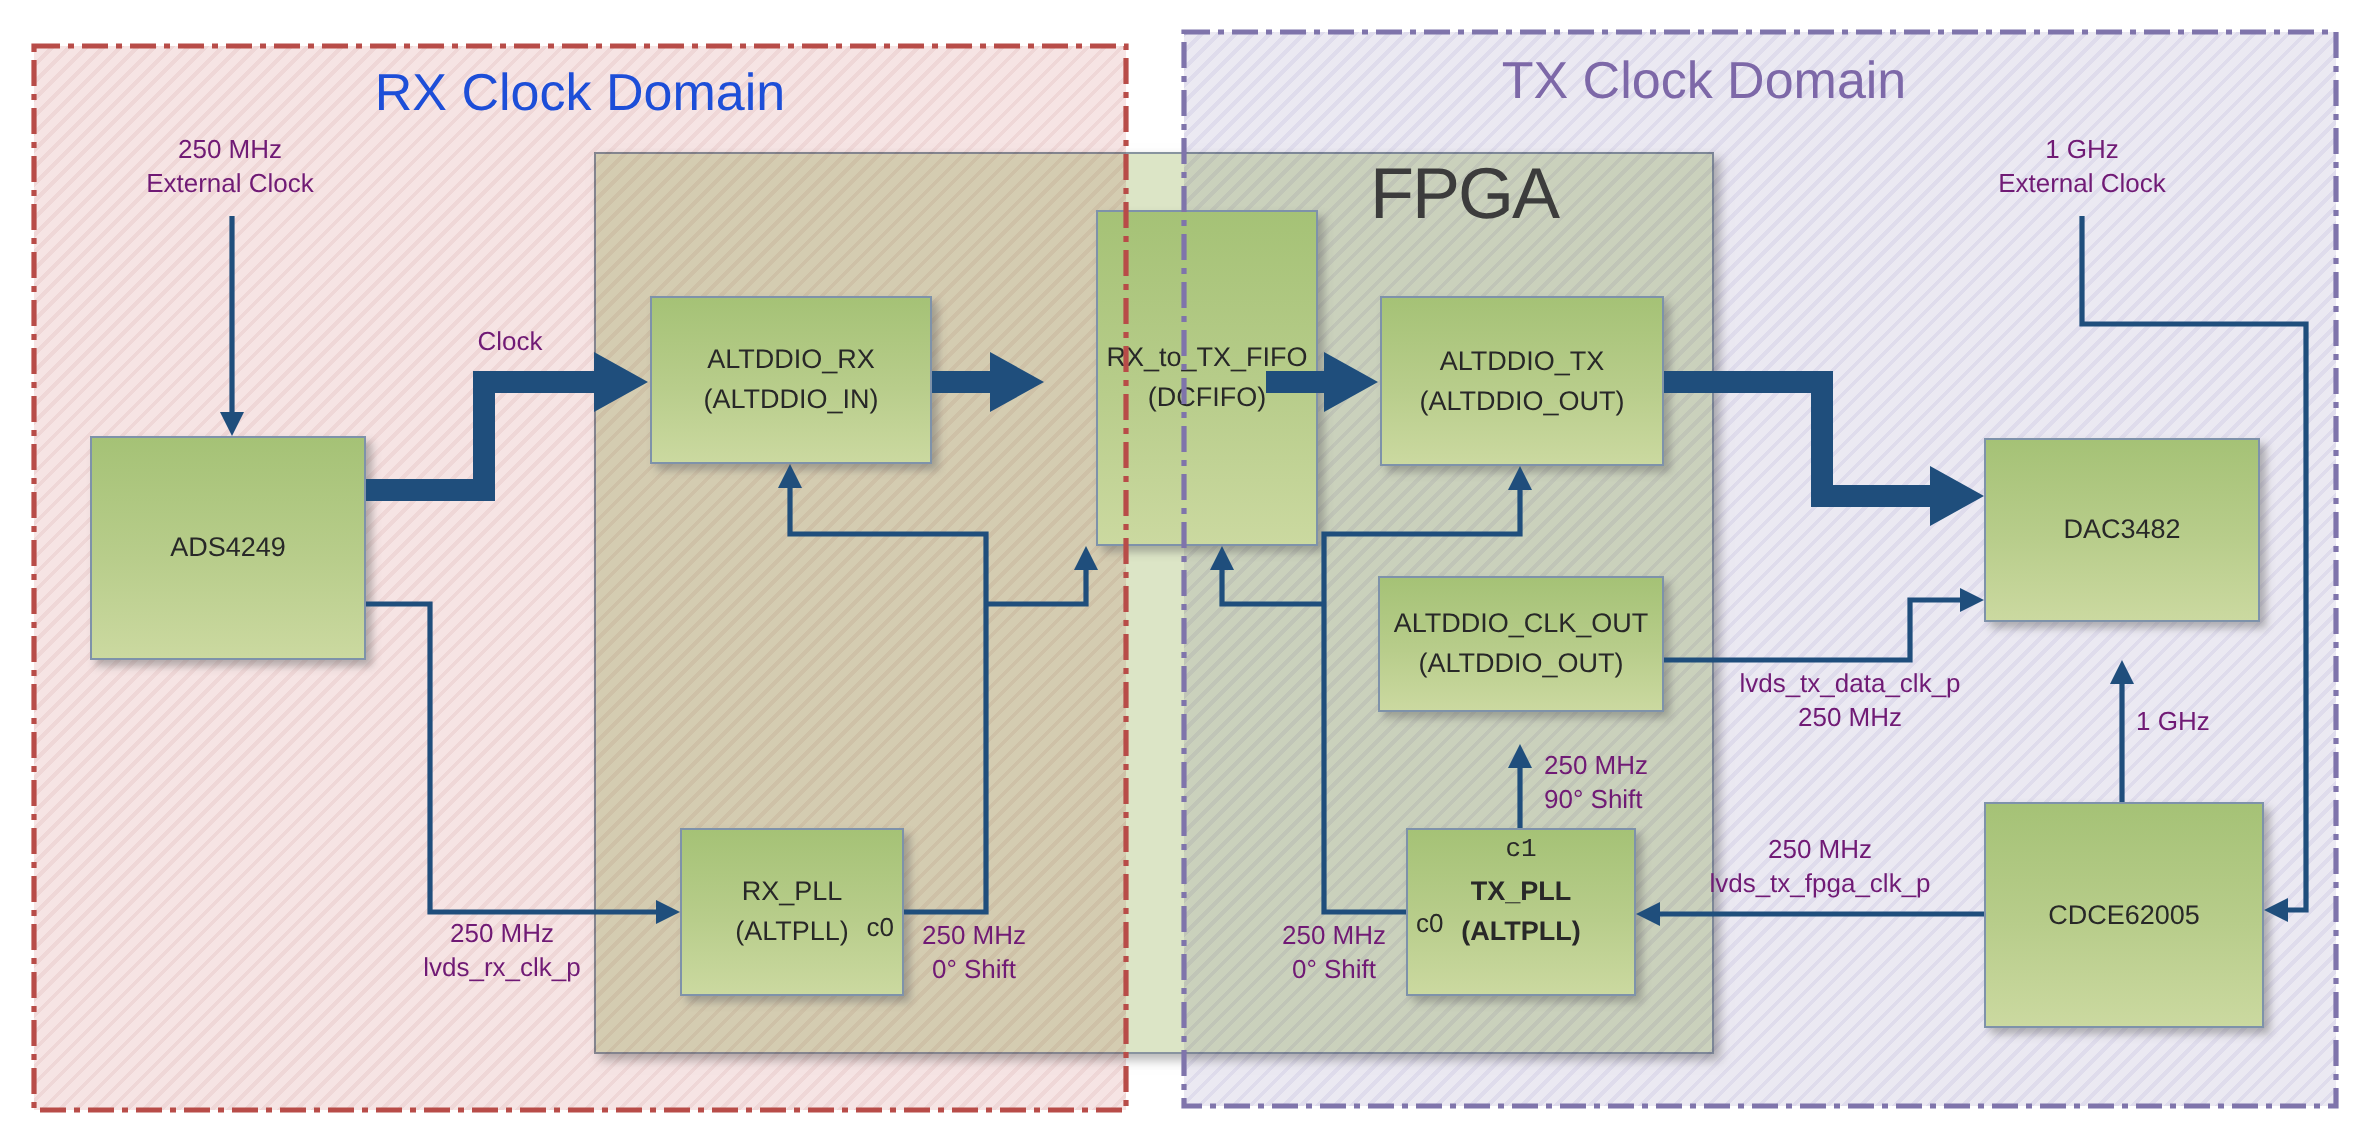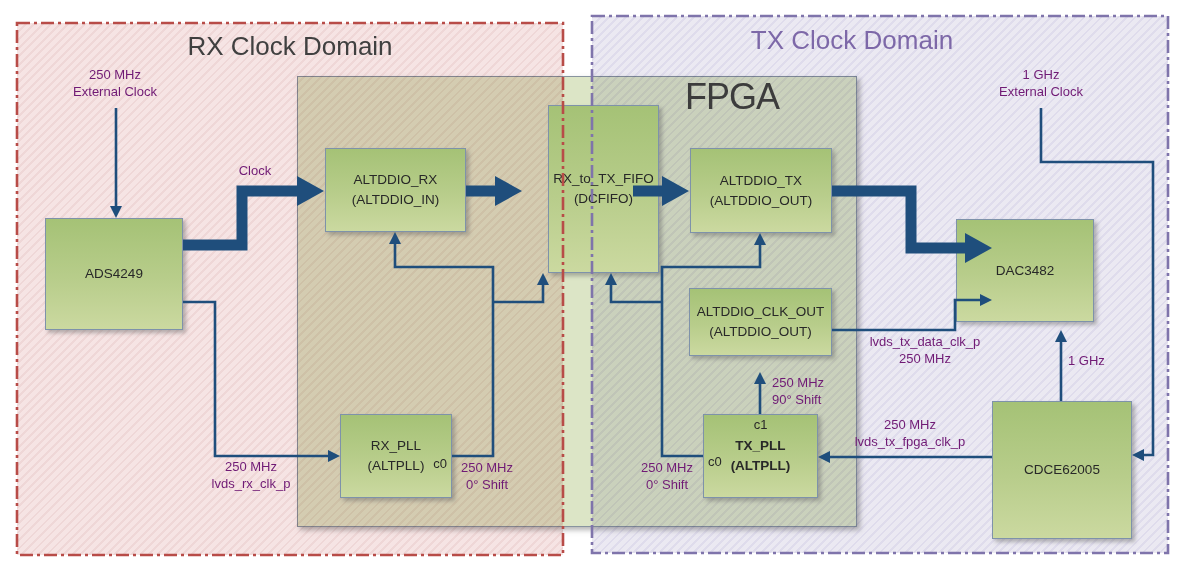--- a/index.html
+++ b/index.html
@@ -20,47 +20,47 @@
     background:repeating-linear-gradient(135deg,#efd7d7 0 2px,rgba(255,255,255,0) 2px 6px),#f6e4e4;
   }
   #tx-domain{
     left:592px;top:16px;width:576px;height:537px;
     background:repeating-linear-gradient(135deg,#dfdcec 0 2px,rgba(255,255,255,0) 2px 6px),#ebe9f2;
   }
   .domain-title{
     position:absolute;z-index:5;font-size:26px;letter-spacing:0;
     text-align:center;white-space:nowrap;
   }
-  #rx-title{left:17px;top:31px;width:546px;color:#404040;}
+  #rx-title{left:17px;top:31px;width:546px;color:#1d4ed8;}
   #tx-title{left:564px;top:25px;width:576px;color:#7d68a8;}
   #fpga-label{
     position:absolute;left:640px;top:76px;width:184px;z-index:5;
     font-size:36px;letter-spacing:-1px;color:#3c3c3c;text-align:center;
   }
   
   .block{
     position:absolute;z-index:4;box-sizing:border-box;
     background:linear-gradient(180deg,#a5c276 0%,#b8cd8b 55%,#cbd9a0 100%);
     border:1.5px solid #7e92aa;box-shadow:3px 3px 4px rgba(100,100,100,.45);
     display:flex;align-items:center;justify-content:center;
     font-size:13.5px;line-height:20px;color:#282828;text-align:center;
   }
   #b-ads4249{left:45px;top:218px;width:138px;height:112px;}
   #b-altddio-rx{left:325px;top:148px;width:141px;height:84px;}
   #b-fifo{left:548px;top:105px;width:111px;height:168px;}
   #b-altddio-tx{left:690px;top:148px;width:142px;height:85px;}
   #b-altddio-clk-out{left:689px;top:288px;width:143px;height:68px;}
   #b-rx-pll{left:340px;top:414px;width:112px;height:84px;}
   #b-tx-pll{left:703px;top:414px;width:115px;height:84px;}
-  #b-dac3482{left:956px;top:219px;width:138px;height:103px;}
-  #b-cdce62005{left:992px;top:401px;width:140px;height:138px;}
+  #b-dac3482{left:992px;top:219px;width:138px;height:92px;}
+  #b-cdce62005{left:992px;top:401px;width:140px;height:113px;}
   .port{position:absolute;font-size:13px;color:#282828;line-height:14px;}
   #rx-pll-c0{right:4px;top:42px;}
   #tx-pll-c0{left:4px;top:40px;}
-  #tx-pll-c1{left:0;right:0;top:3px;text-align:center;}
+  #tx-pll-c1{left:0;right:0;top:3px;text-align:center;font-family:Liberation Mono, monospace;}
   #b-rx-pll .blk-text{}
   #b-tx-pll .blk-text{font-weight:bold;}
   
   .ann{
     position:absolute;z-index:5;font-size:13px;line-height:17px;
     color:#701a75;text-align:center;white-space:nowrap;
   }
   #ann-rx-ext{left:45px;top:66px;width:140px;}
   #ann-data{left:225px;top:162px;width:60px;}
   #ann-rx-clk-in{left:181px;top:458px;width:140px;}

